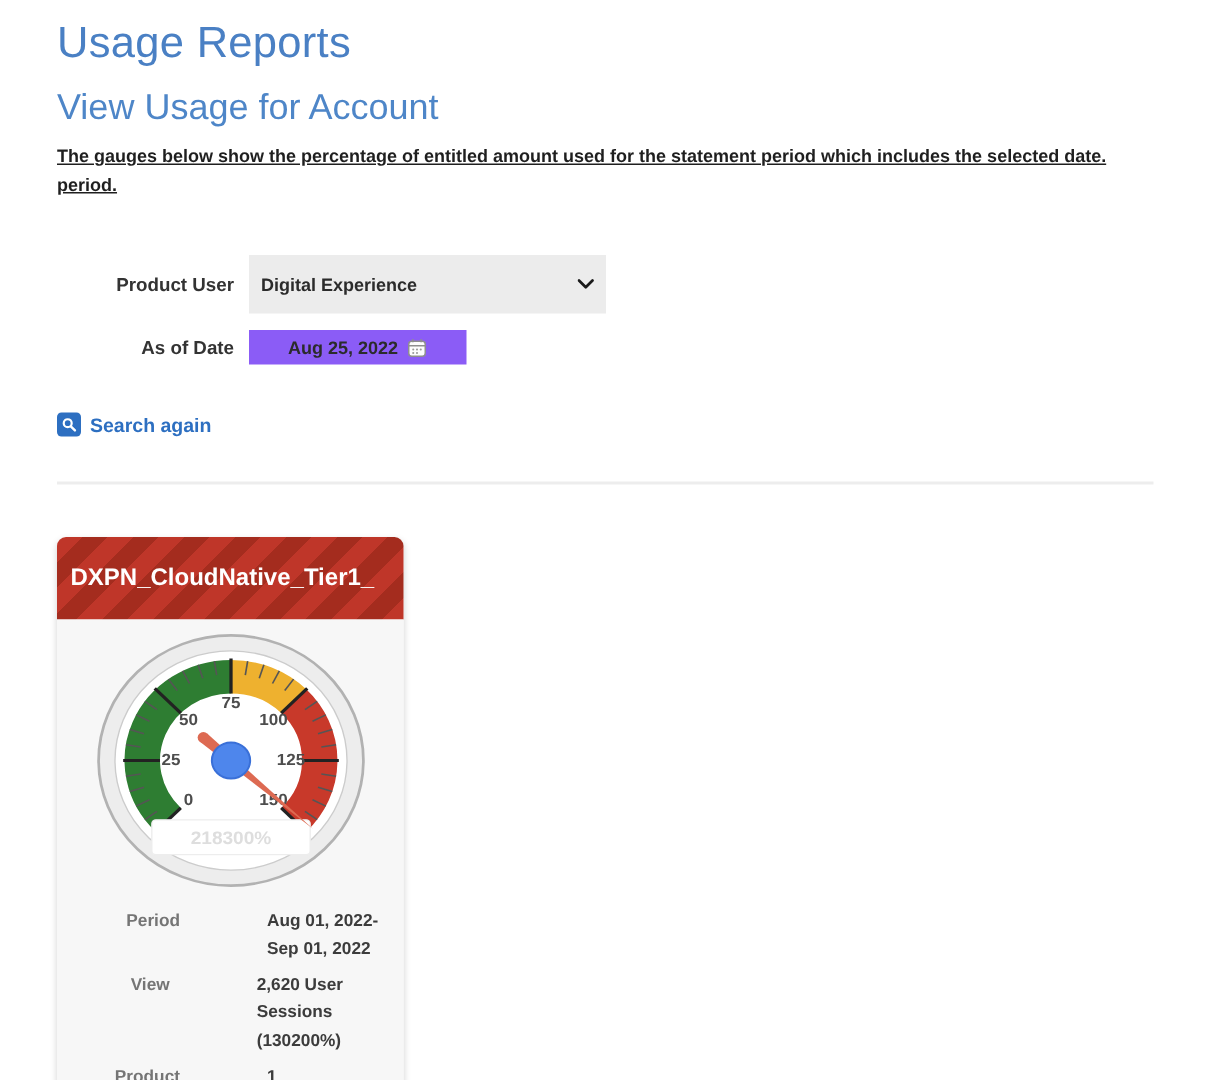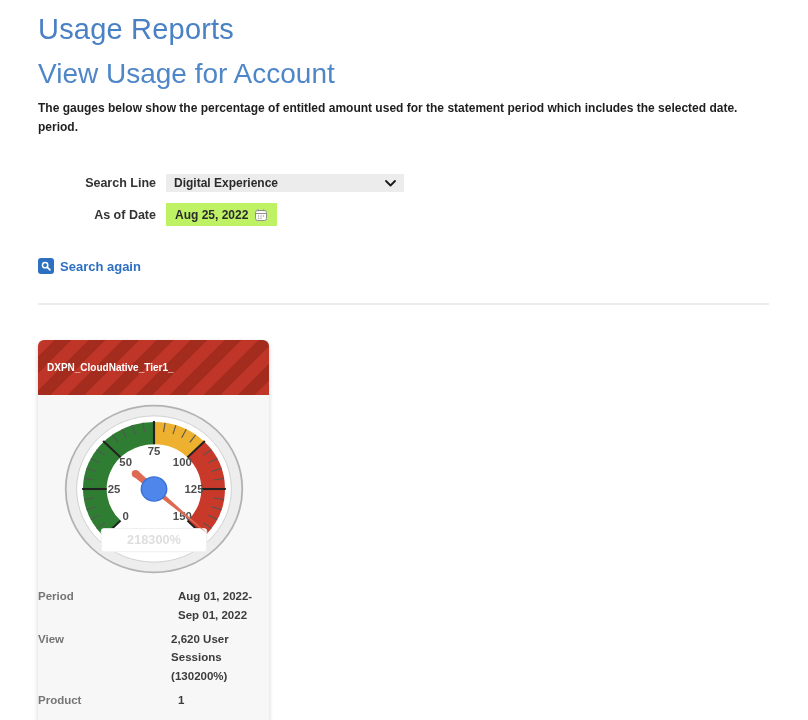--- a/index.html
+++ b/index.html
@@ -10,44 +10,44 @@
     font-family: "Liberation Sans", sans-serif;
     color: #1f1f1f;
   }
   .content { padding: 13px 38px 0 38px; }
 
   .page-title {
     margin: 0; font-size: 29px; font-weight: normal;
     color: #4a80c4; letter-spacing: 0.2px;
   }
   .page-subtitle {
-    margin: 12px 0 0 0; font-size: 28px; font-weight: normal;
+    margin: 12px 0 0 0; font-size: 24px; font-weight: normal;
     color: #4e86c8;
   }
   .description {
     margin: 9px 0 0 0; font-size: 12px; font-weight: bold;
-    color: #1f1f1f; line-height: 1.55; max-width: 755px;
+    color: #1f1f1f; line-height: 1.55; max-width: 755px; text-decoration: underline;
   }
 
   .form { margin-top: 38px; }
   .form-row { display: flex; align-items: center; margin-bottom: 11px; }
   .form-label {
     width: 128px; text-align: right; padding-right: 10px;
     font-size: 12.5px; font-weight: bold; color: #333;
   }
   .select-box {
-    width: 238px; height: 18px; background: #ececec;
+    width: 238px; height: 39px; background: #ececec;
     display: flex; align-items: center; justify-content: space-between;
     padding: 0 8px; cursor: pointer;
   }
   .select-box .value { font-size: 12px; font-weight: bold; color: #2b2b2b; }
   .date-box {
-    height: 23px; background: #bef264;
+    height: 23px; background: #8b5cf6;
     display: inline-flex; align-items: center; gap: 6px;
-    padding: 0 9px; cursor: pointer;
+    padding: 0 26px; cursor: pointer;
   }
   .date-box .value { font-size: 12px; font-weight: bold; color: #2b2b2b; }
 
   .search-link {
     margin-top: 21px; display: inline-flex; align-items: center; gap: 6px;
     color: #2d6fc1; font-size: 13px; font-weight: bold;
     text-decoration: none; cursor: pointer; text-align: center;
   }
   .search-icon-box {
     width: 16px; height: 16px; background: #2d6fc1; border-radius: 3px;
@@ -62,50 +62,50 @@
   .usage-card {
     margin-top: 35px; width: 231px;
     box-shadow: 0 2px 5px rgba(0,0,0,0.18);
     border-radius: 6px 6px 0 0;
   }
   .card-header {
     height: 55px; border-radius: 6px 6px 0 0;
     background: repeating-linear-gradient(135deg,
       #bf3629 0px, #bf3629 12px, #a42c1e 12px, #a42c1e 24px);
     display: flex; align-items: center; padding: 12px 9px;
-    color: #ffffff; font-size: 10px; font-weight: bold;
+    color: #ffffff; font-size: 16px; font-weight: bold;
     white-space: nowrap; overflow: hidden;
   }
   .card-body { background: #f7f7f7; padding: 8px 0 10px 0; }
   .gauge-wrap { width: 182px; margin: 0 auto; }
   svg.gauge { display: block; font-family: "Liberation Sans", sans-serif; }
 
   .details { margin-top: 12px; }
   .detail-row { display: flex; margin-bottom: 6px; }
   .detail-label {
-    width: 92px; text-align: left; padding-right: 10px;
+    width: 92px; text-align: right; padding-right: 10px;
     font-size: 11.5px; font-weight: bold; color: #757575; line-height: 1.6;
   }
   .detail-value {
     font-size: 11.5px; font-weight: bold; color: #3c3c3c; line-height: 1.6;
   }
   .detail-value div { min-height: 0; margin-left: 48px; }
 </style>
 </head>
 <body>
 
 <div class="content">
 
   <h1 class="page-title">Usage Reports</h1>
   <h2 class="page-subtitle">View Usage for Account</h2>
   <p class="description">The gauges below show the percentage of entitled amount used for the statement period which includes the selected date. period.</p>
 
   <div class="form">
     <div class="form-row">
-      <div class="form-label">Search Line</div>
+      <div class="form-label">Product User</div>
       <div class="select-box" role="combobox">
         <span class="value">Digital Experience</span>
         <span style="display:inline-flex;">
           <svg width="11" height="7" viewBox="0 0 11 7">
               <polyline points="1,1 5.5,5.5 10,1" fill="none" stroke="#1a1a1a" stroke-width="1.8" stroke-linecap="round" stroke-linejoin="round"></polyline>
             </svg>
         </span>
       </div>
     </div>
     <div class="form-row">

